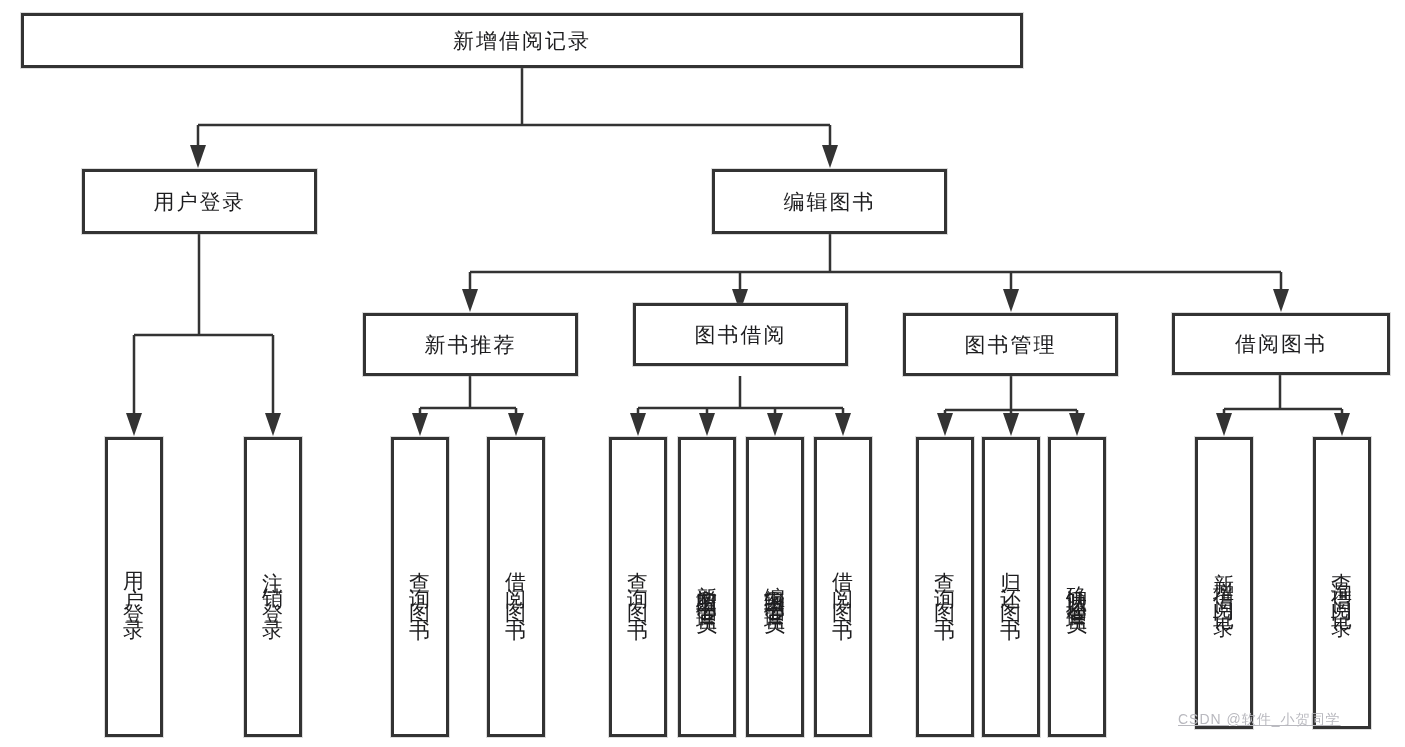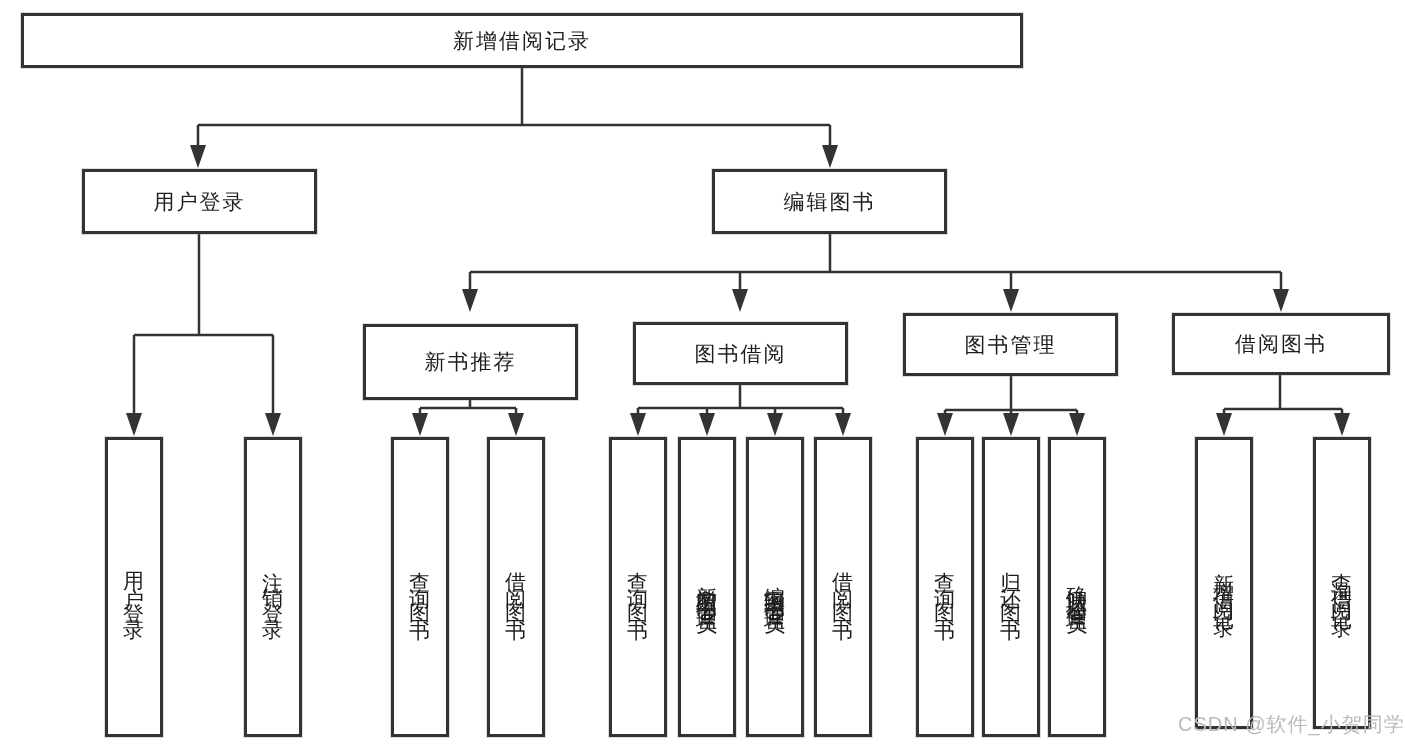--- a/index.html
+++ b/index.html
@@ -19,21 +19,21 @@
     box-shadow:0 0 0 1px rgba(120,120,120,0.25);
   }
   .node.h span{font-size:21px;letter-spacing:2px;white-space:nowrap;}
   .node.v{width:58px;height:300px;}
   .node.v span{writing-mode:vertical-rl;font-size:21px;line-height:1;}
   .ls-lg span{letter-spacing:16px;}
   .ls-md span{letter-spacing:9px;}
   .ls-sm span{letter-spacing:4px;}
   .watermark{
     position:absolute;left:1178px;top:711px;
-    font-size:20px;color:#b9b9bf;letter-spacing:1px;white-space:nowrap;
+    font-size:14px;color:#b9b9bf;letter-spacing:1px;white-space:nowrap;text-decoration:underline;
   }
 </style>
 </head>
 <body>
 
 <div class="canvas">
 
   <svg class="wires" width="1405" height="747" viewBox="0 0 1405 747">
     <path d="M522 68 V125 M198 125 H830 M198 125 V150 M830 125 V150" fill="none" stroke-width="2.5" stroke="#333333"></path>
     <path d="M199 234 V335 M134 335 H273 M134 335 V418 M273 335 V418" fill="none" stroke-width="2.5" stroke="#333333"></path>
@@ -69,24 +69,24 @@
     <span>新增借阅记录</span>
   </div>
 
   <div class="node h" style="left:82px;top:169px;width:235px;height:65px">
     <span>用户登录</span>
   </div>
   <div class="node h" style="left:712px;top:169px;width:235px;height:65px">
     <span>编辑图书</span>
   </div>
 
-  <div class="node h" style="left:363px;top:324px;width:215px;height:76px">
+  <div class="node h" style="left:363px;top:313px;width:215px;height:63px">
     <span>新书推荐</span>
   </div>
-  <div class="node h" style="left:633px;top:322px;width:215px;height:63px">
+  <div class="node h" style="left:633px;top:303px;width:215px;height:63px">
     <span>图书借阅</span>
   </div>
   <div class="node h" style="left:903px;top:313px;width:215px;height:63px">
     <span>图书管理</span>
   </div>
   <div class="node h" style="left:1172px;top:313px;width:218px;height:62px">
     <span>借阅图书</span>
   </div>
 
   <div class="node v ls-lg" style="left:105px;top:437px">

